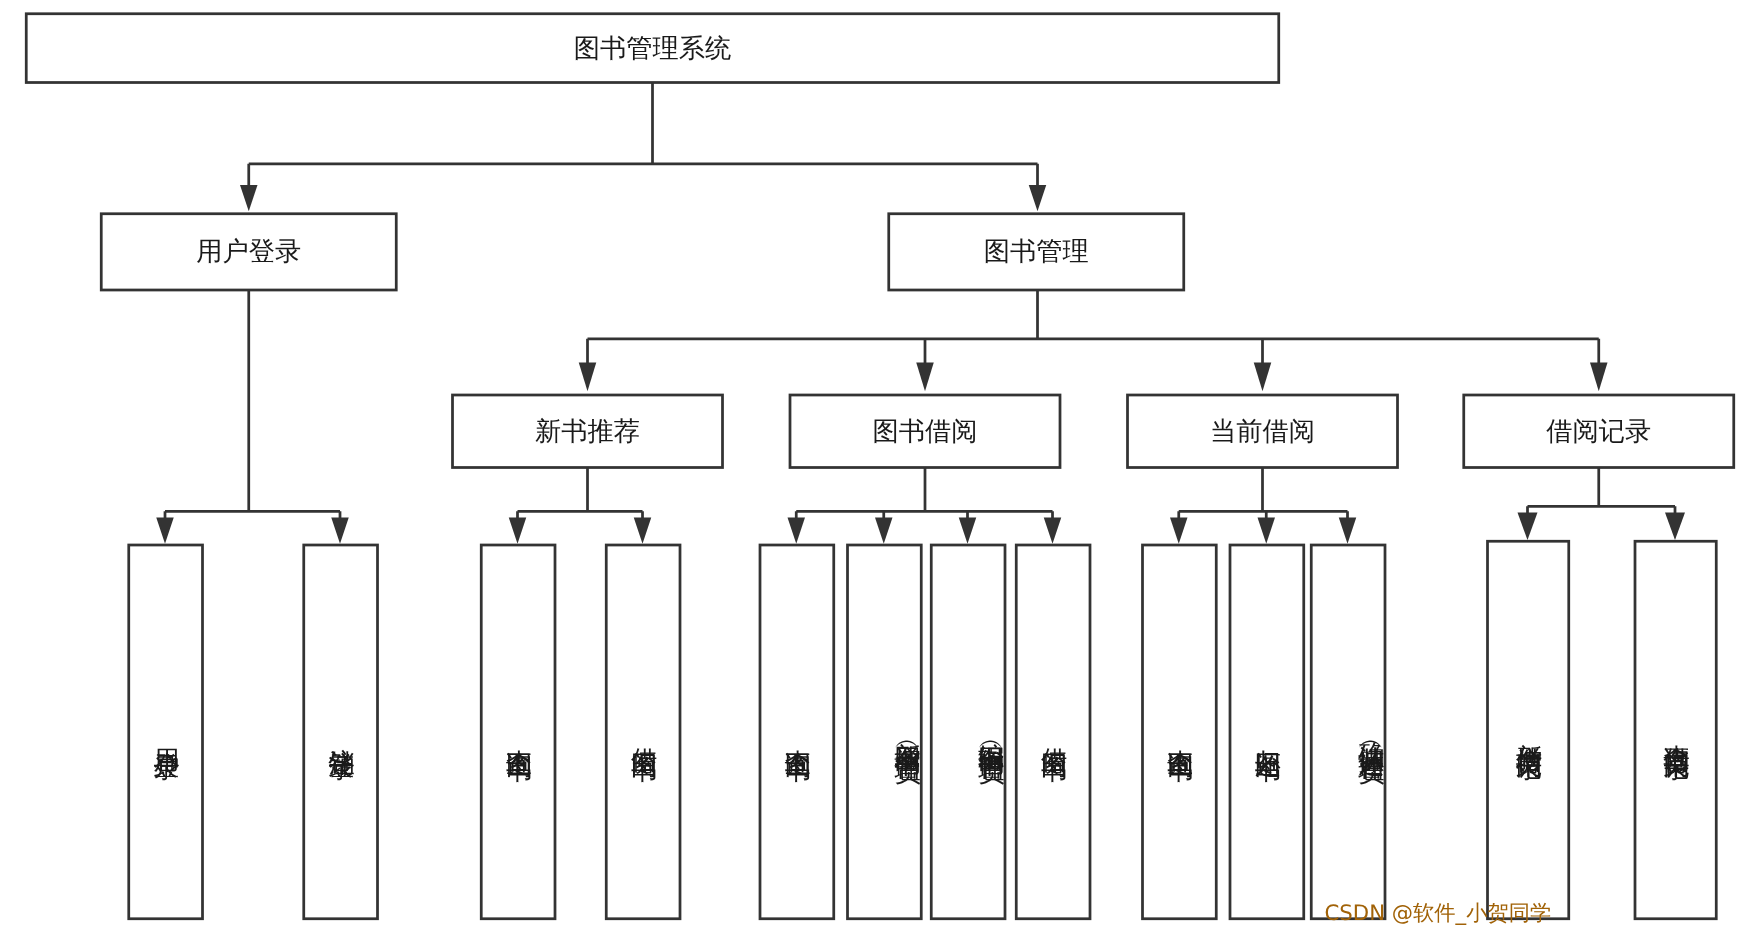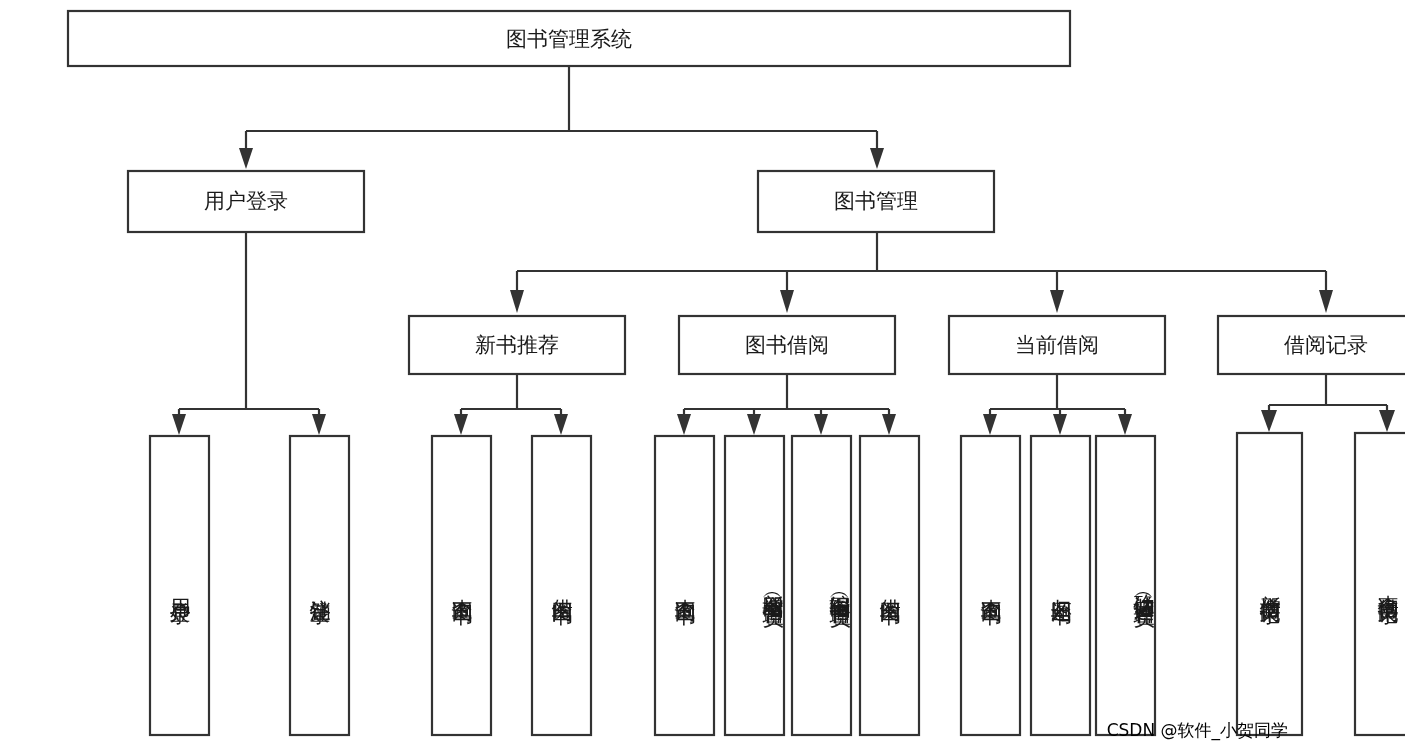--- a/index.html
+++ b/index.html
@@ -11,21 +11,20 @@
     width: 1405px;
     height: 747px;
     font-family: "DejaVu Sans", "Liberation Sans", sans-serif;
     overflow: hidden;
   }
   #diagram-root {
     position: relative;
     width: 1251px;
     height: 747px;
     background: #ffffff;
-    margin-left: 47px;
   }
   svg.canvas {
     position: absolute;
     left: 0;
     top: 0;
     width: 1405px;
     height: 747px;
     display: block;
   }
   .node-box {
@@ -65,21 +64,21 @@
     text-align: center;
     white-space: nowrap;
     pointer-events: none;
   }
   .watermark {
     position: absolute;
     right: 10px;
     bottom: 5px;
     font-family: "DejaVu Sans", "Liberation Sans", sans-serif;
     font-size: 17px;
-    color: #000000;
+    color: #a16207;
     white-space: nowrap;
   }
 </style>
 </head>
 <body>
 
 <div id="diagram-root">
 
   <svg class="canvas" viewBox="0 0 1405 747">
 

